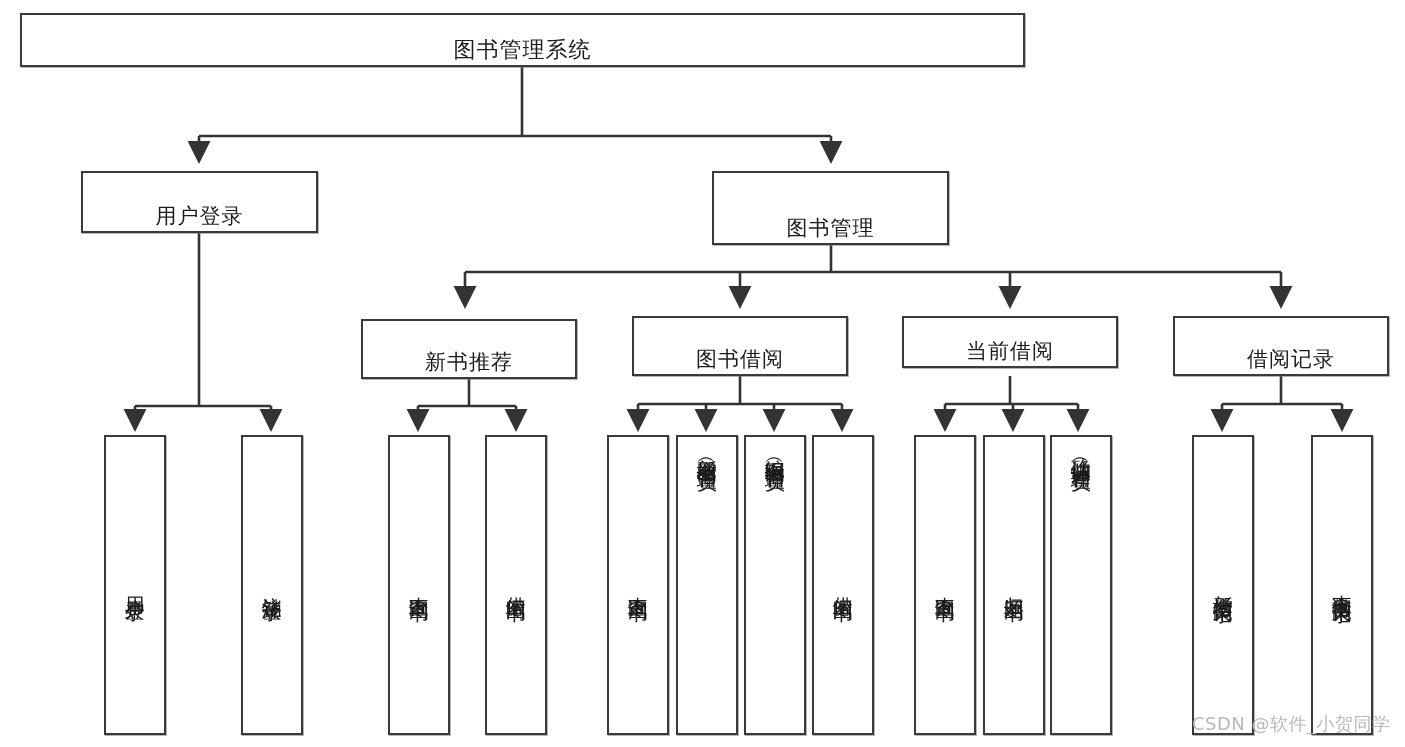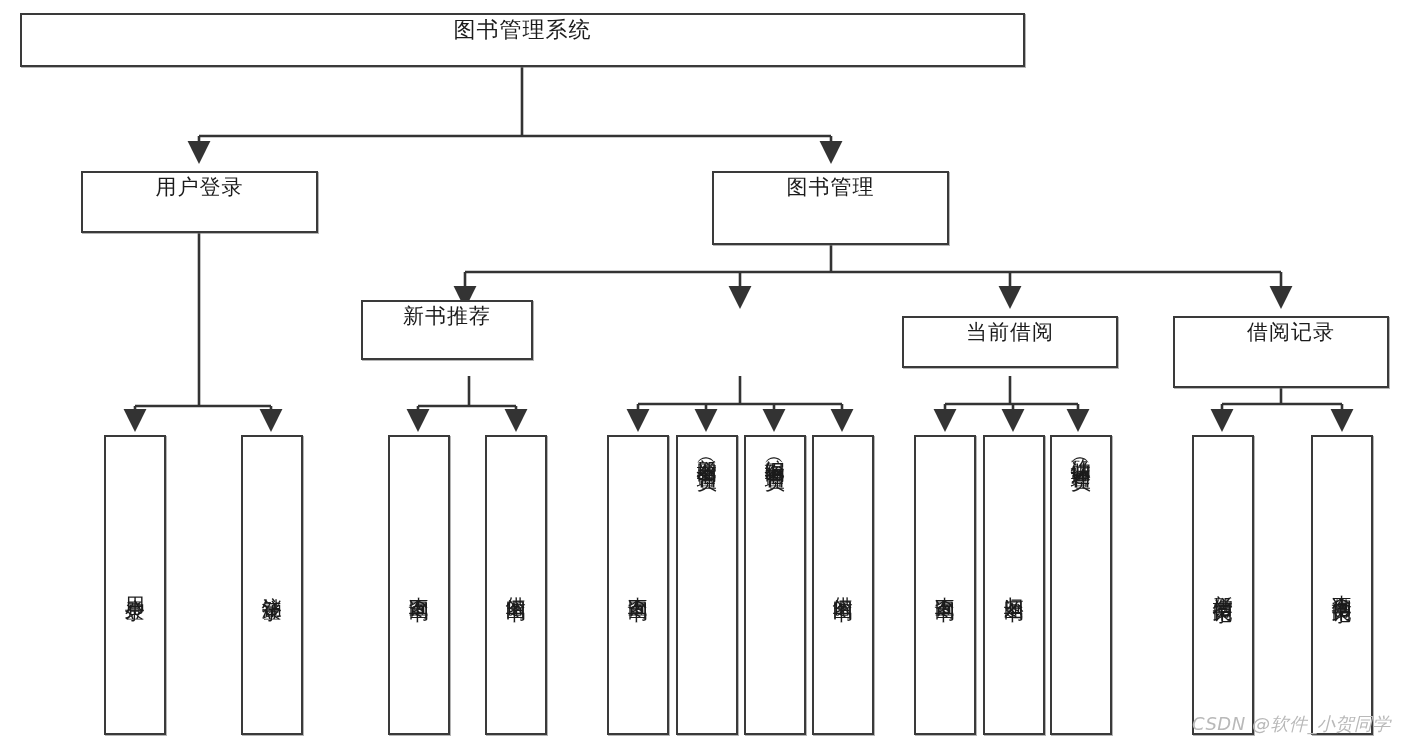--- a/index.html
+++ b/index.html
@@ -25,21 +25,21 @@
     width: 1405px;
     height: 747px;
     pointer-events: none;
   }
   .node {
     position: absolute;
     box-sizing: border-box;
     background: #ffffff;
     border: 2px solid #3a3a3a;
     display: flex;
-    align-items: flex-start;
+    align-items: flex-end;
     justify-content: center;
     text-align: center;
     color: #1b1b1b;
     box-shadow: 1px 1px 0 rgba(120,120,120,0.55);
   }
   .node.horiz {
     font-size: 21px;
     line-height: 1.2;
     letter-spacing: 1px;
     padding: 2px 4px;
@@ -69,21 +69,20 @@
     align-items: center;
   }
   .watermark {
     position: absolute;
     left: 1192px;
     top: 712px;
     font-size: 18px;
     color: #b9b9b9;
     letter-spacing: 0.5px;
     white-space: nowrap;
-    font-style: italic;
   }
 </style>
 </head>
 <body>
 
 <div id="canvas">
 
   <svg class="connectors" viewBox="0 0 1405 747">
     <defs>
       <marker id="arrow" viewBox="0 0 12 12" refX="10" refY="6" markerWidth="9" markerHeight="9" orient="auto-start-reverse">
@@ -138,27 +137,30 @@
     <span>图书管理系统</span>
   </div>
 
   <div class="node horiz" style="left:81px; top:171px; width:237px; height:62px;">
     <span>用户登录</span>
   </div>
   <div class="node horiz" style="left:712px; top:171px; width:237px; height:74px;">
     <span>图书管理</span>
   </div>
 
-  <div class="node horiz" style="left:361px; top:300px; width:172px; height:60px;">
+  <div class="node horiz" style="left:361px; top:319px; width:216px; height:60px;">
     <span>新书推荐</span>
+  </div>
+  <div class="node horiz" style="left:632px; top:316px; width:216px; height:60px;">
+    <span>图书借阅</span>
   </div>
   <div class="node horiz" style="left:902px; top:316px; width:216px; height:52px;">
     <span>当前借阅</span>
   </div>
-  <div class="node horiz" style="left:1173px; top:316px; width:216px; height:72px;padding-left:24px;">
+  <div class="node horiz" style="left:1173px; top:316px; width:216px; height:60px;padding-left:24px;">
     <span>借阅记录</span>
   </div>
 
   <div class="node leaf leaf-center" style="left:104px; top:435px; width:62px; height:300px;">
     <span class="vtext">用户登录</span>
   </div>
   <div class="node leaf leaf-center" style="left:241px; top:435px; width:62px; height:300px;">
     <span class="vtext">注销登录</span>
   </div>
 

